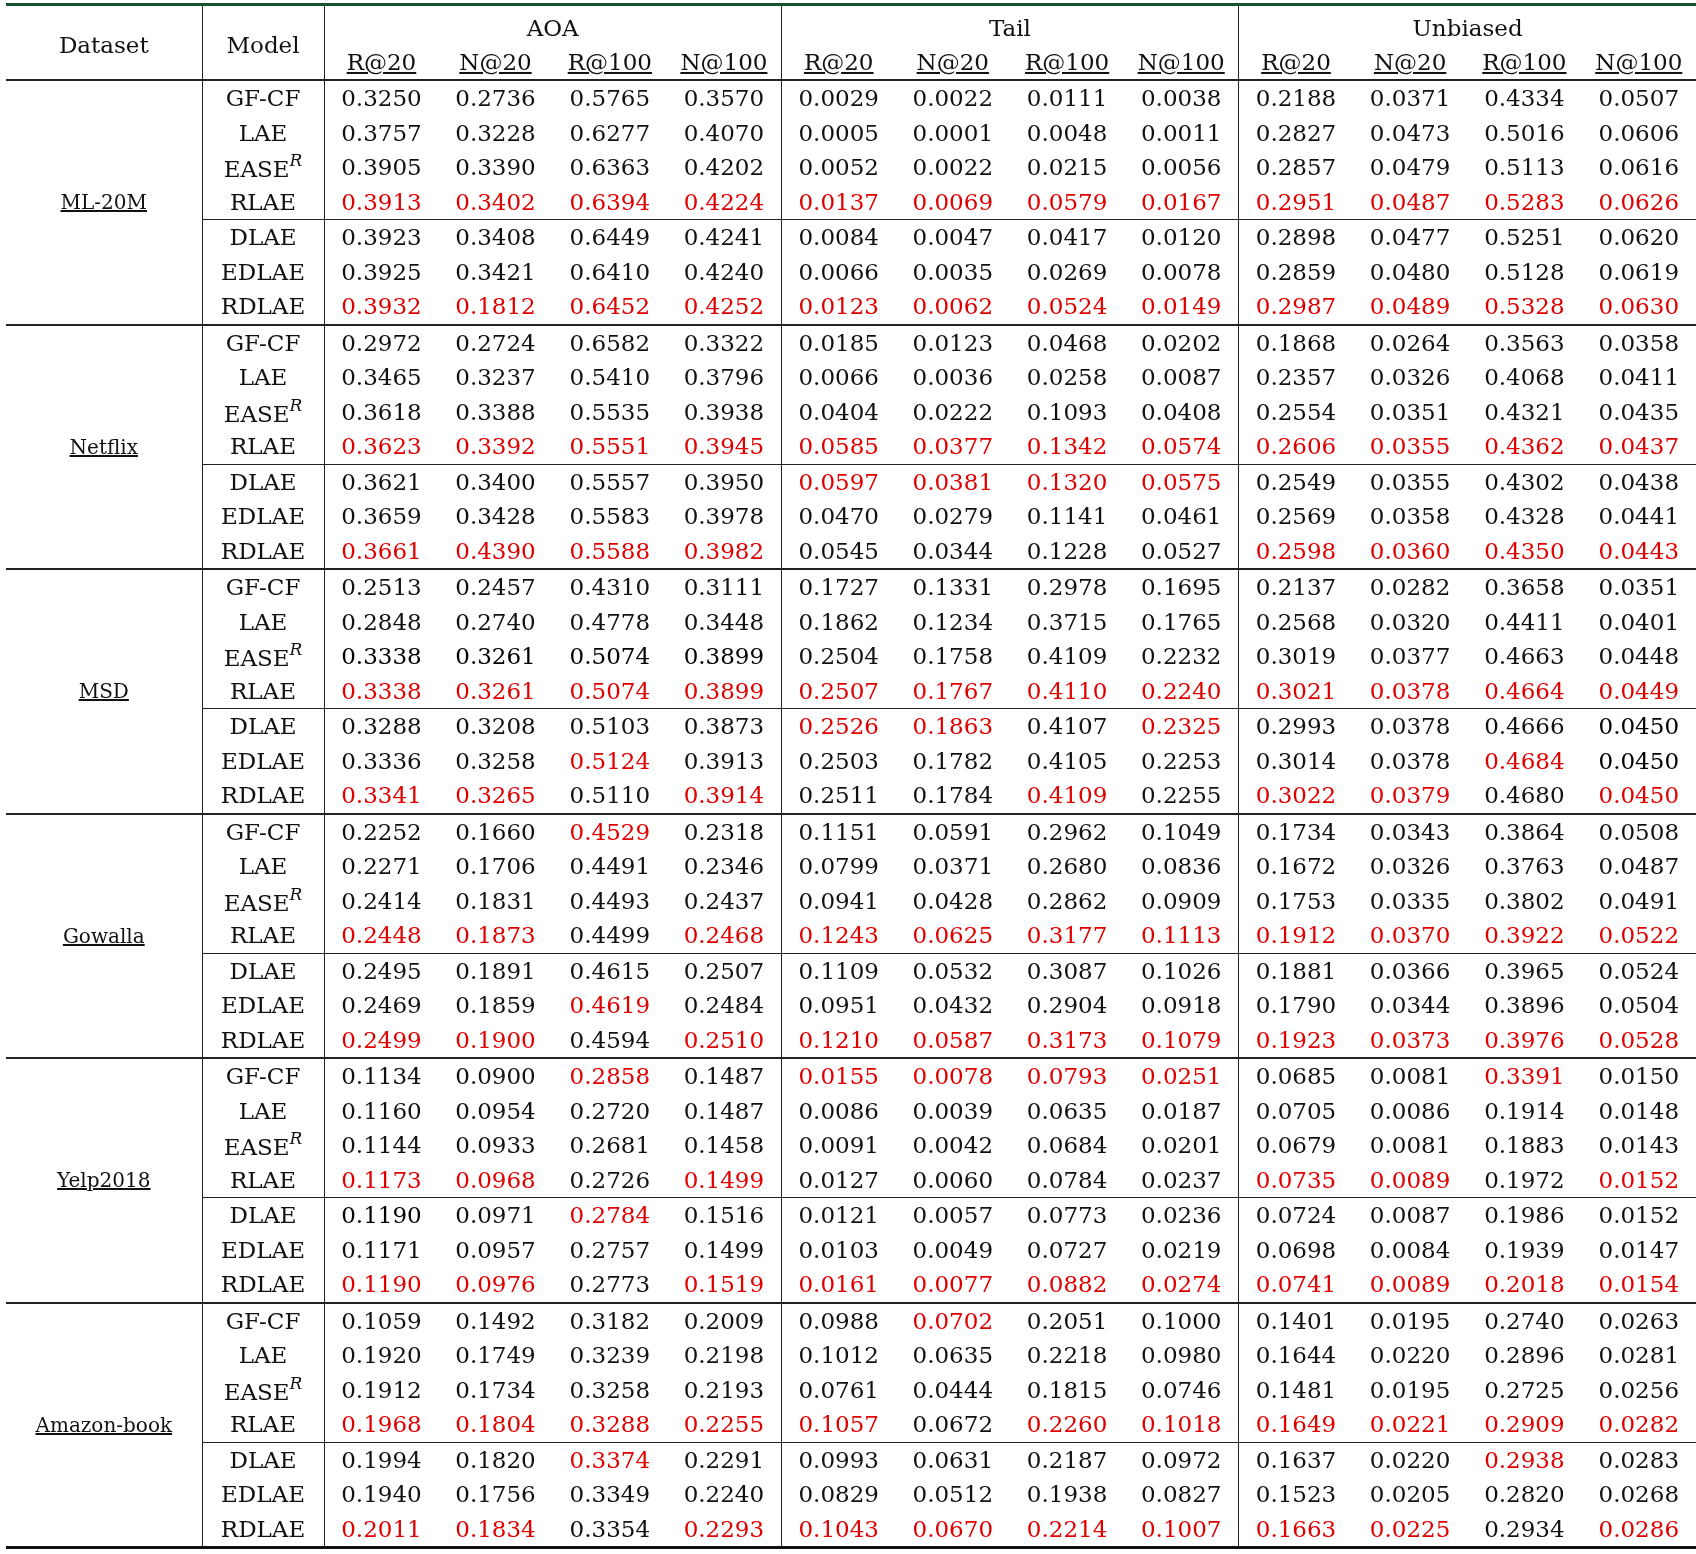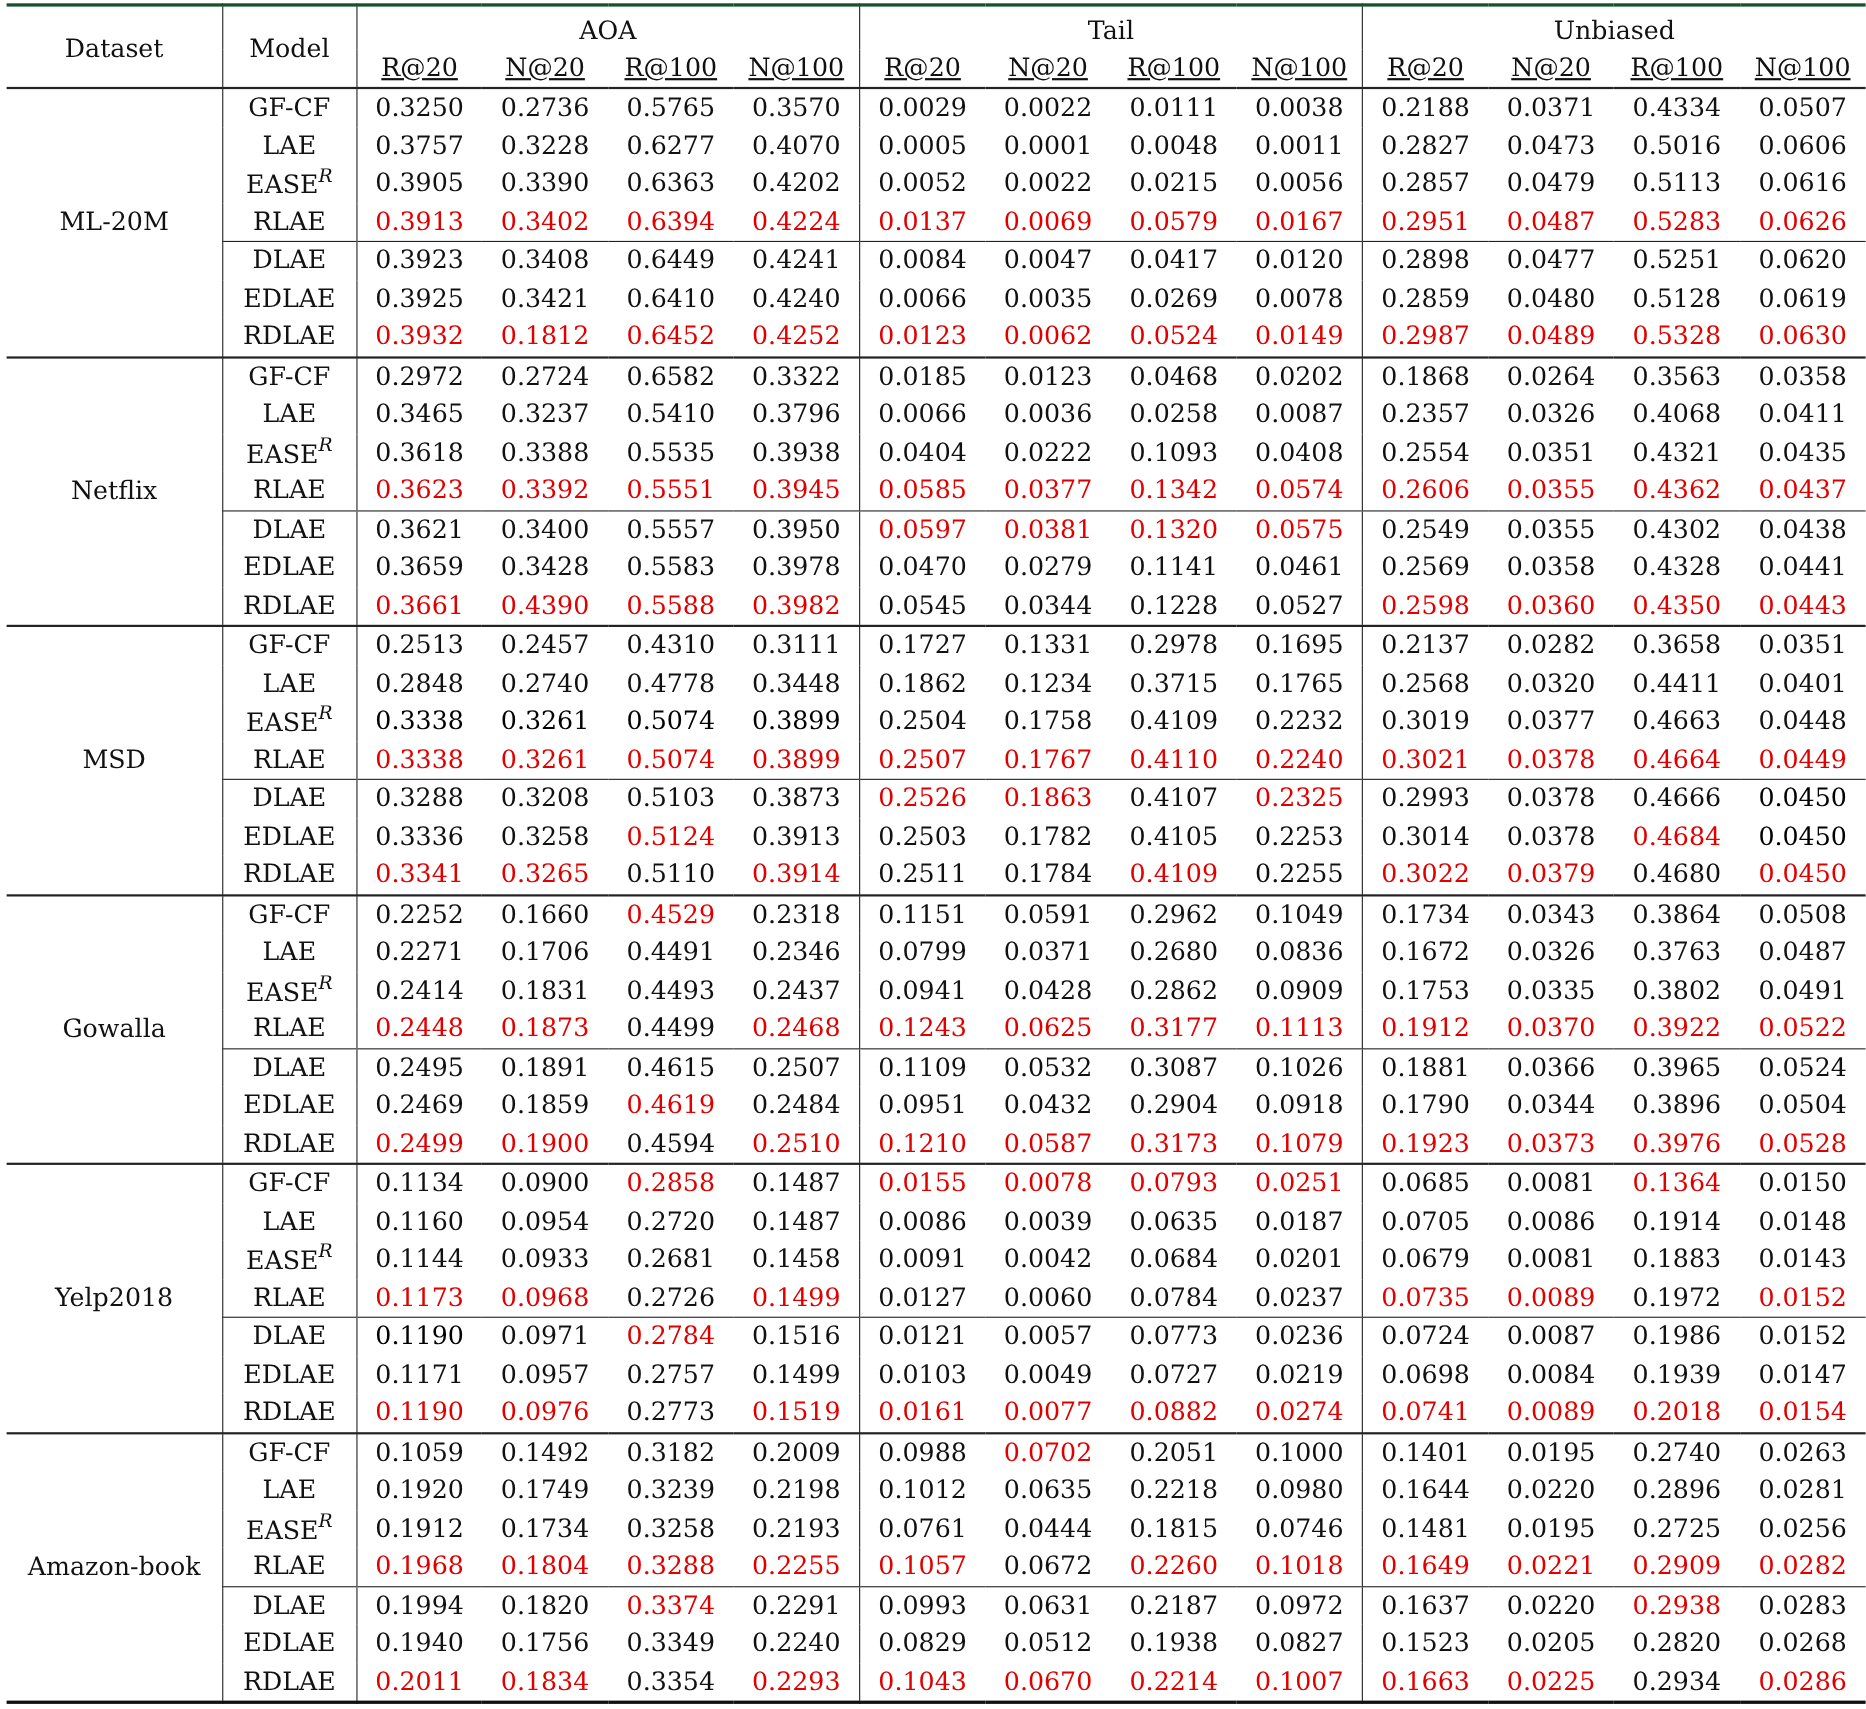--- a/index.html
+++ b/index.html
@@ -23,21 +23,21 @@
   }
   table.results thead tr.h1 th { height: 35px; padding-top: 4px; }
   table.results thead tr.h2 th { height: 34px; text-decoration: underline; }
   .top-rule { border-top: 3px solid #14532d; }
   .bot-rule { border-bottom: 3px solid #111; }
   .mid-rule { border-top: 2px solid #222; }
   .grp-rule { border-top: 1.5px solid #222; }
   .vsep { border-right: 1.5px solid #222; }
   .best { color: #e00000; font-weight: bold; }
   .bold { font-weight: bold; color: #000; }
-  .dataset-cell { font-size: 23px; }
+  .dataset-cell { font-size: 20px; text-decoration: underline; }
   sup.r { font-style: italic; font-size: 17px; position: relative; top: -2px; }
   col.c-ds { width: 196px; }
   col.c-md { width: 122px; }
   col.c-v { width: 114.3px; }
 </style>
 </head>
 <body>
 
 <div class="wrap">
   <table class="results">
@@ -511,21 +511,21 @@
           <td>0.1134</td>
           <td>0.0900</td>
           <td class="best">0.2858</td>
           <td class="vsep">0.1487</td>
           <td class="best">0.0155</td>
           <td class="best">0.0078</td>
           <td class="best">0.0793</td>
           <td class="vsep best">0.0251</td>
           <td>0.0685</td>
           <td>0.0081</td>
-          <td class="best">0.1364</td>
+          <td class="best">0.3391</td>
           <td>0.0150</td>
         </tr>
         <tr>
           <td class="vsep"><span>LAE</span></td>
           <td>0.1160</td>
           <td>0.0954</td>
           <td>0.2720</td>
           <td class="vsep">0.1487</td>
           <td>0.0086</td>
           <td>0.0039</td>

